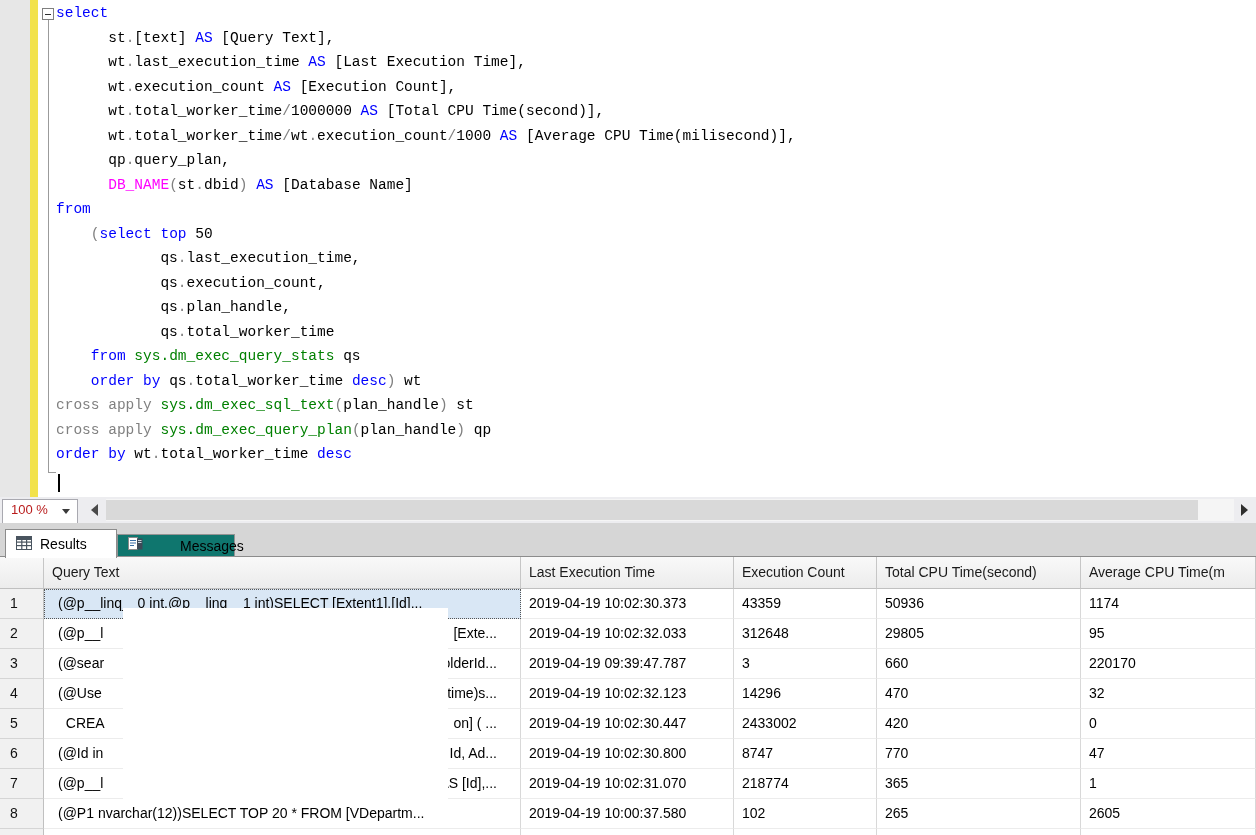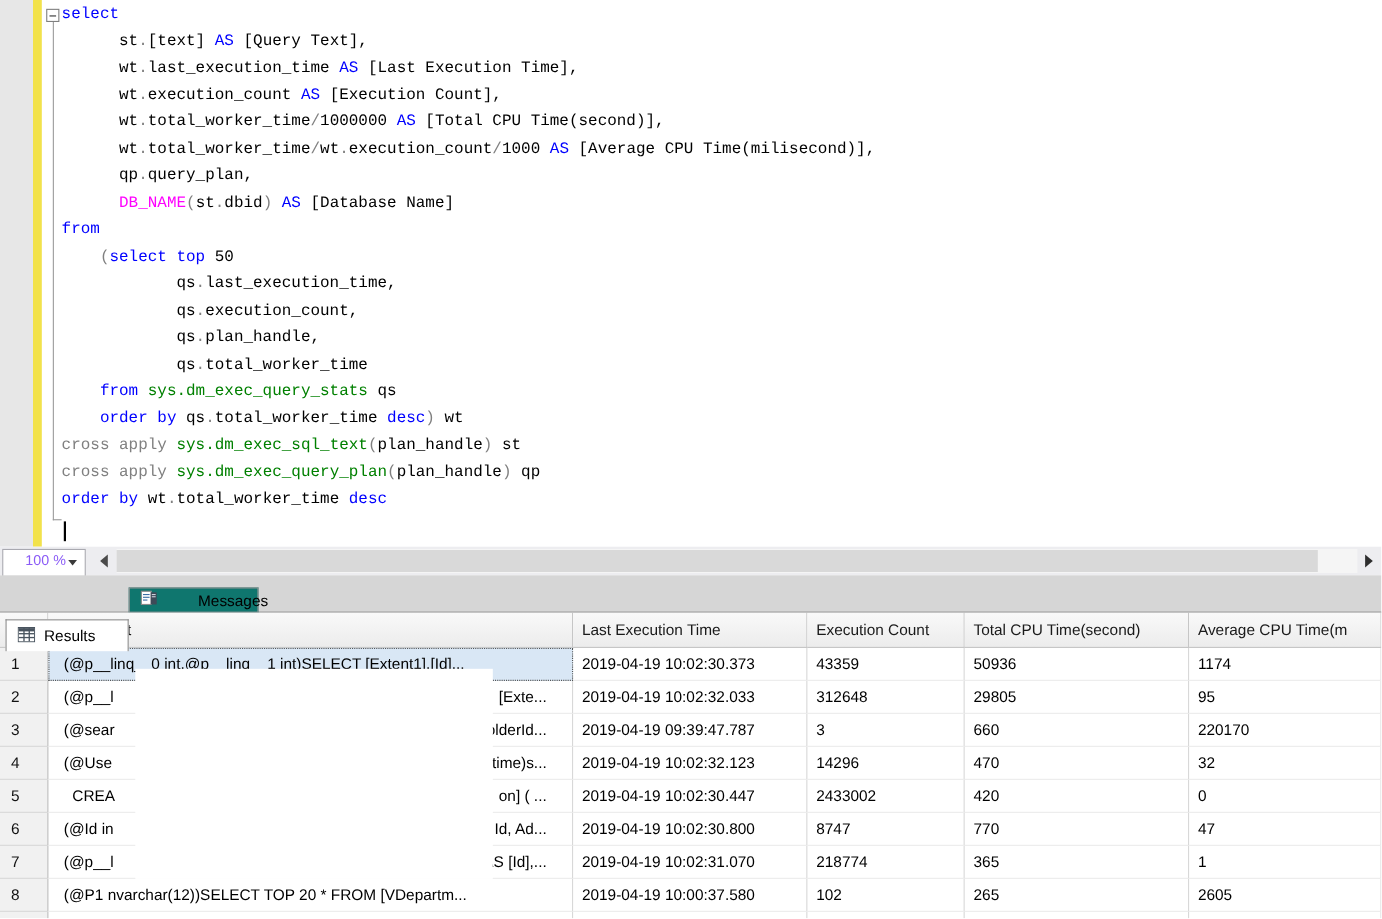--- a/index.html
+++ b/index.html
@@ -19,38 +19,38 @@
     background:#fff; border:1px solid #7F7F7F; }
   .collapse-box::before { content:""; position:absolute; left:2px; top:5px; width:6px; height:1px; background:#303030; }
   #code { position:absolute; left:56px; top:1px; font-family:"Liberation Mono","DejaVu Sans Mono",monospace;
     font-size:14.5px; line-height:24.5px; white-space:pre; color:#000; }
   .tk-k{color:#0000FF} .tk-g{color:#008000} .tk-m{color:#FF00FF} .tk-o{color:#808080} .tk-d{color:#000}
   .caret { position:absolute; left:58px; top:474px; width:2px; height:18px; background:#000; }
 
   
   #zoombar { position:absolute; left:0; top:497px; width:1256px; height:26px; background:#EDEDF0; }
   .zoom-combo { position:absolute; left:2px; top:2px; width:76px; height:36px; background:#fff;
-    border:1px solid #A9A9B0; font-size:13px; color:#8b5cf6; line-height:20px; padding-left:20px; }
+    border:1px solid #A9A9B0; font-size:13px; color:#b91c1c; line-height:20px; padding-left:8px; }
   .combo-arrow { position:absolute; right:7px; top:9px; width:0; height:0;
     border-left:4px solid transparent; border-right:4px solid transparent; border-top:5px solid #3A3A3A; }
   .scroll-left-btn { position:absolute; left:86px; top:2px; width:18px; height:22px; }
   .scroll-left-btn::before { content:""; position:absolute; left:5px; top:5px; width:0; height:0;
     border-top:6px solid transparent; border-bottom:6px solid transparent; border-right:7px solid #4A4A4A; }
   .scroll-track { position:absolute; left:106px; top:2px; width:1128px; height:22px; background:#F5F5F5; }
   .scroll-thumb { position:absolute; left:0; top:1px; width:1092px; height:20px; background:#D9D9D9; }
   .scroll-right-btn { position:absolute; left:1236px; top:2px; width:18px; height:22px; }
   .scroll-right-btn::before { content:""; position:absolute; left:5px; top:5px; width:0; height:0;
     border-top:6px solid transparent; border-bottom:6px solid transparent; border-left:7px solid #2E2E2E; }
 
   
   #tabstrip { position:absolute; left:0; top:523px; width:1256px; height:34px; background:#D6D6D6;
     border-bottom:1px solid #8C8C8C; }
   .tab { position:absolute; display:flex; align-items:center; font-size:14px; color:#000; }
   .tab-results { left:5px; top:6px; width:112px; height:29px; background:#fff;
-    border:1px solid #8C8C8C; border-bottom:none; z-index:3; padding-left:10px;margin-top:34px; }
+    border:1px solid #8C8C8C; border-bottom:none; z-index:3; padding-left:10px; }
   .tab-messages { left:117px; top:11px; width:118px; height:23px; background:#0f766e;
     border:1px solid #939393; padding-left:9px;gap:28px; }
   .tab-icon { display:inline-block; margin-right:8px; flex:none; }
 
   
   #grid { position:absolute; left:0; top:557px; width:1256px; height:339px; background:#fff;
     font-size:14px; color:#000; overflow:hidden; }
   .ghead { display:flex; height:32px; }
   .hcell { background:linear-gradient(#F9F9F9,#ECECEC); border-right:1px solid #C6C6C6;
     border-bottom:1px solid #C0C0C0; padding:7px 0 0 8px; white-space:nowrap; overflow:hidden; color:#1A1A1A; }

